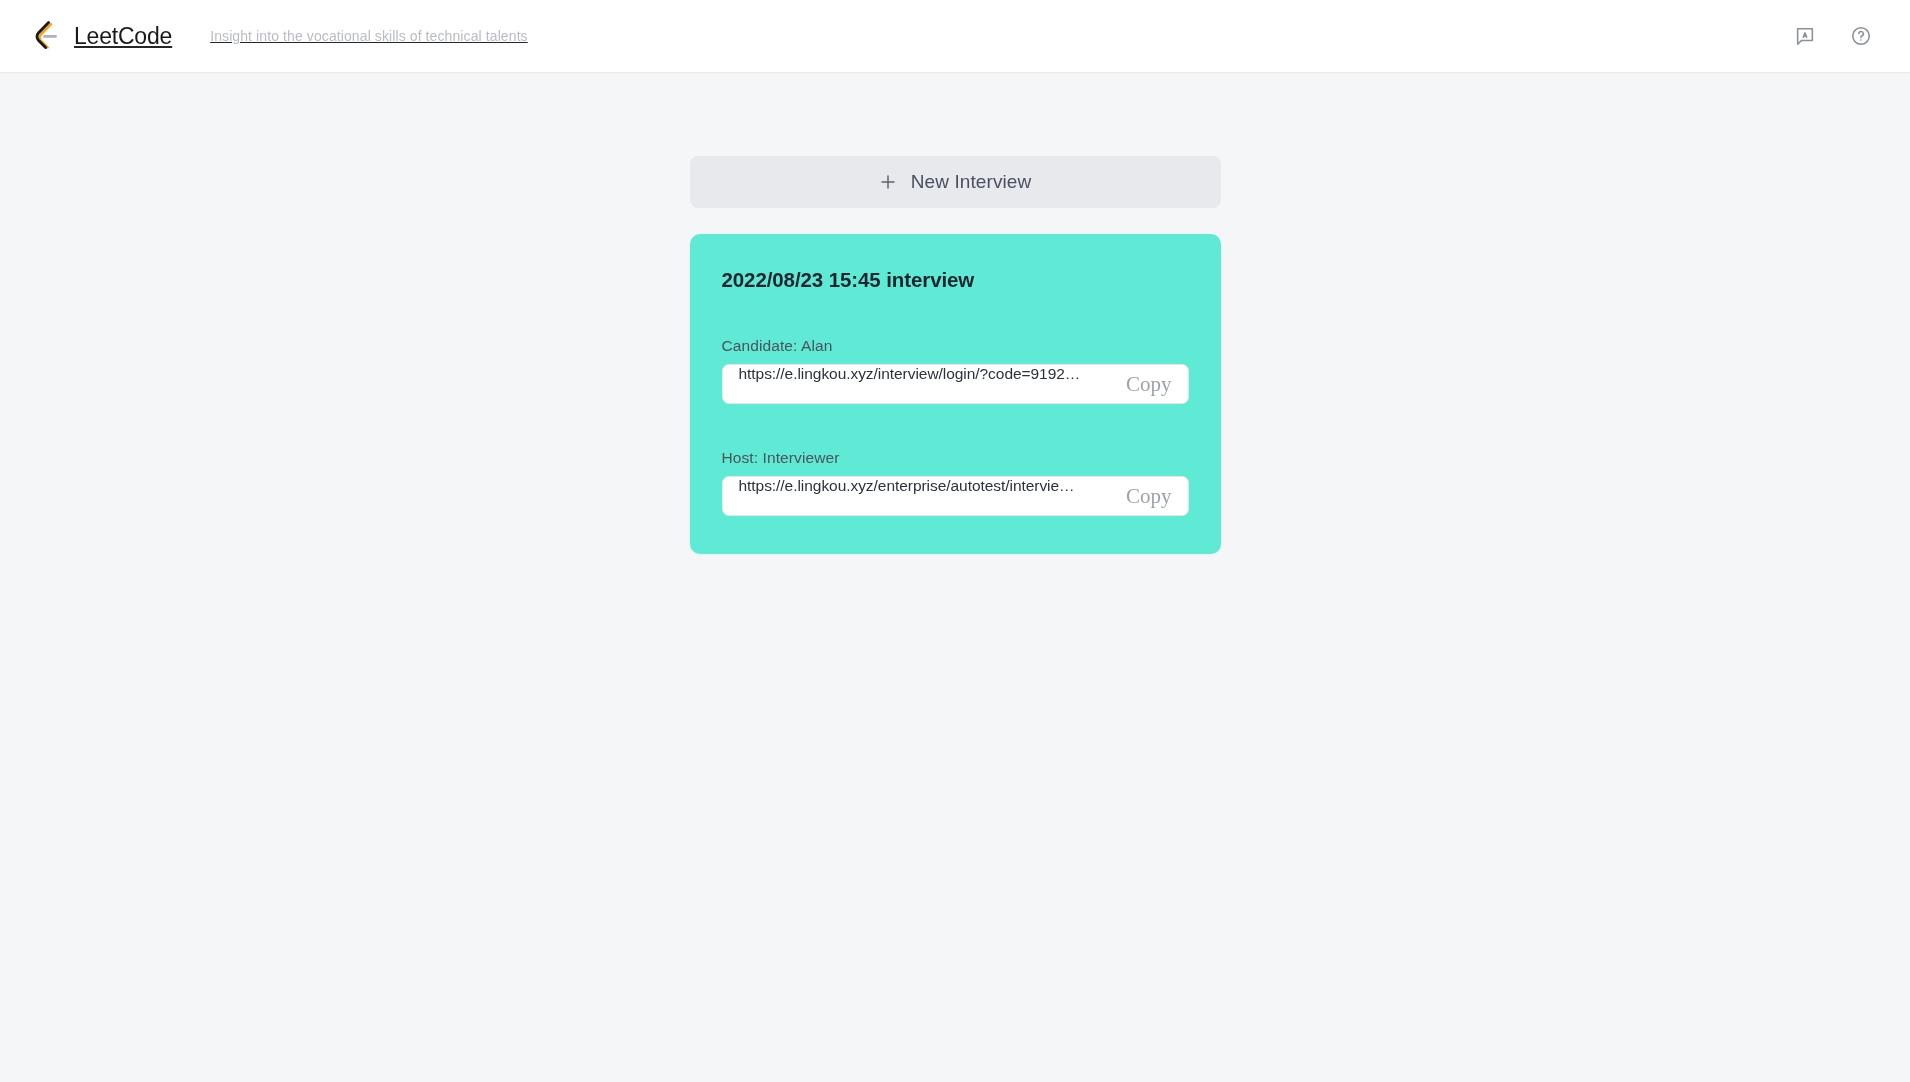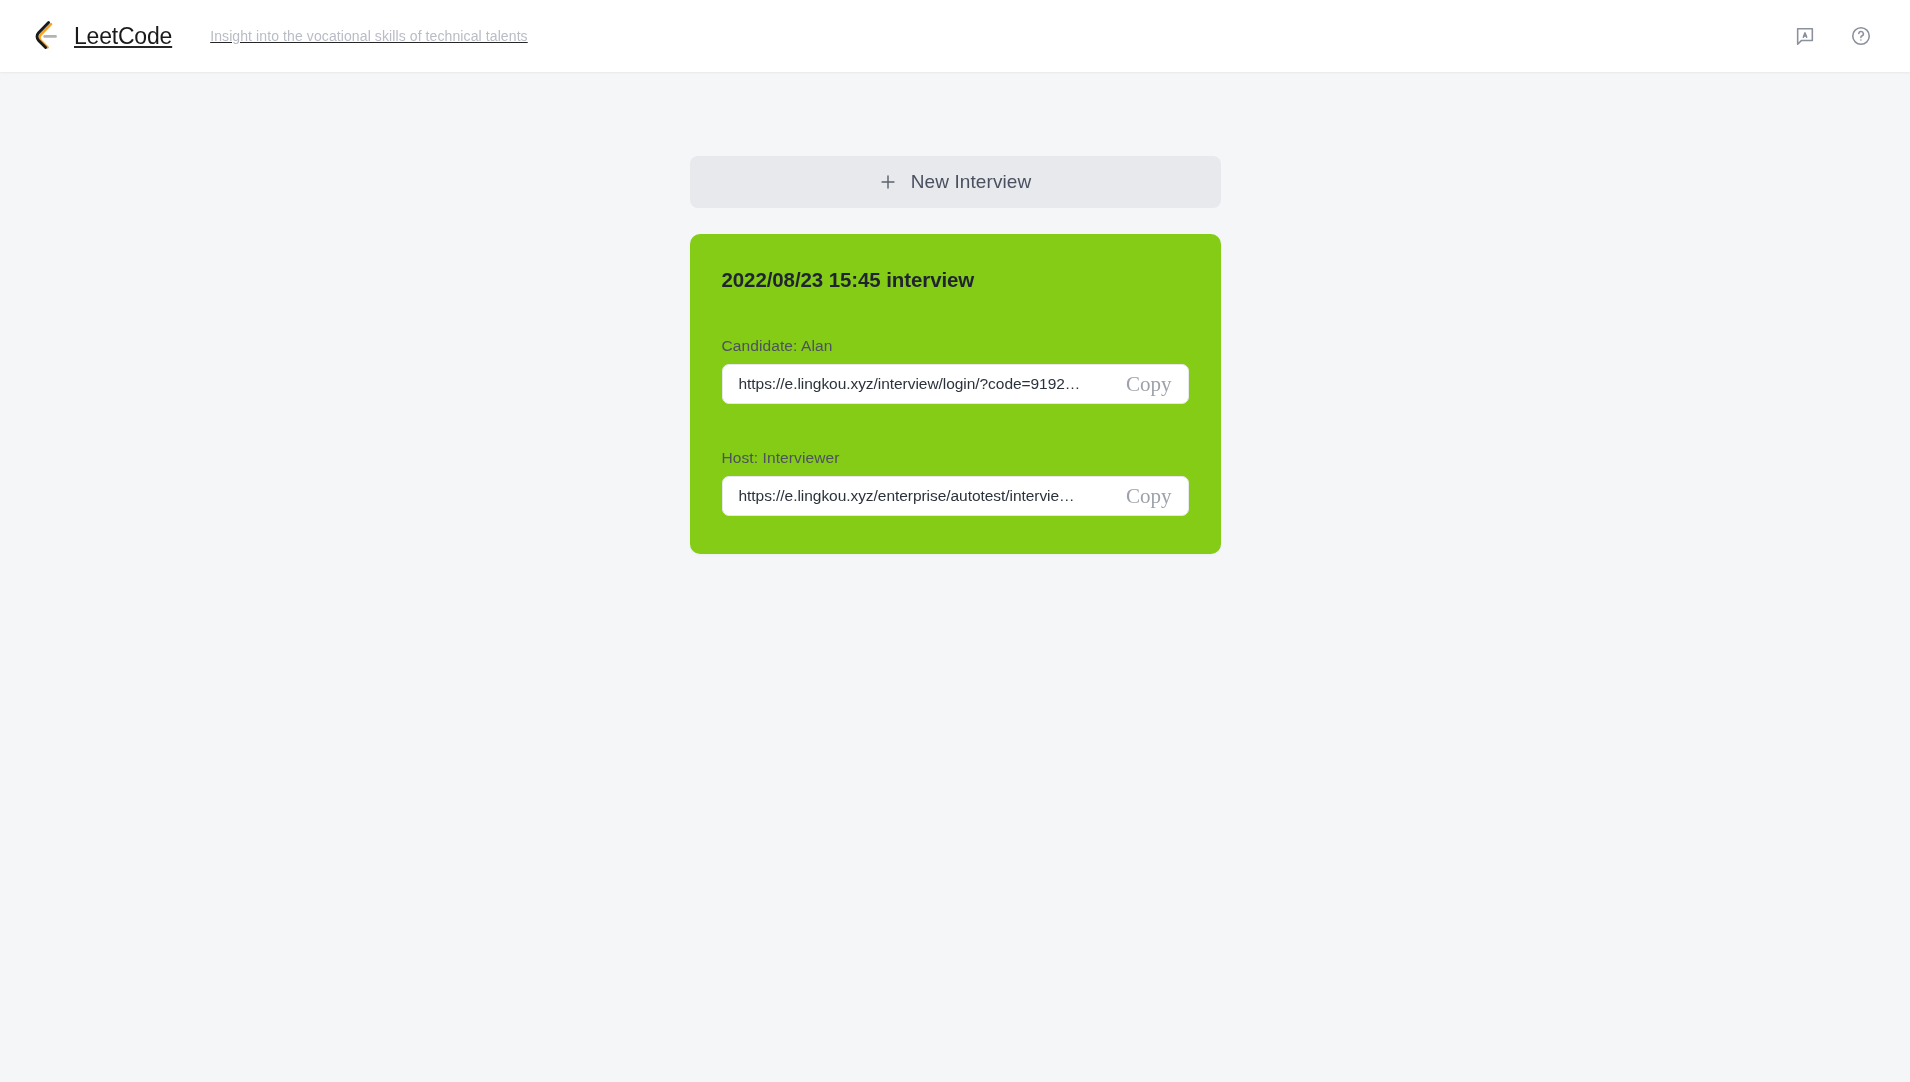--- a/index.html
+++ b/index.html
@@ -112,21 +112,21 @@
   .plus-icon {
     width: 18px;
     height: 18px;
     display: block;
     color: #5b616e;
   }
 
   .card {
     margin-top: 26px;
     width: 100%;
-    background: #84cc16;
+    background: #5eead4;
     border-radius: 10px;
     padding: 34px 32px 38px 32px;
     box-shadow: 0 1px 3px rgba(15,23,42,0.04);
   }
 
   .card-title {
     font-size: 20.5px;
     font-weight: 700;
     color: #1f2430;
     letter-spacing: -0.1px;
@@ -139,21 +139,20 @@
     letter-spacing: 0.1px;
   }
 
   .link-row {
     margin-top: 9px;
     height: 40px;
     border: 1px solid #e6e8ec;
     border-radius: 7px;
     background: #ffffff;
     display: flex;
-    align-items: center;
     padding: 0 14px 0 16px;
     gap: 26px;
   }
 
   .link-text {
     flex: 1;
     font-size: 15.5px;
     color: #2c323c;
     white-space: nowrap;
     overflow: hidden;

